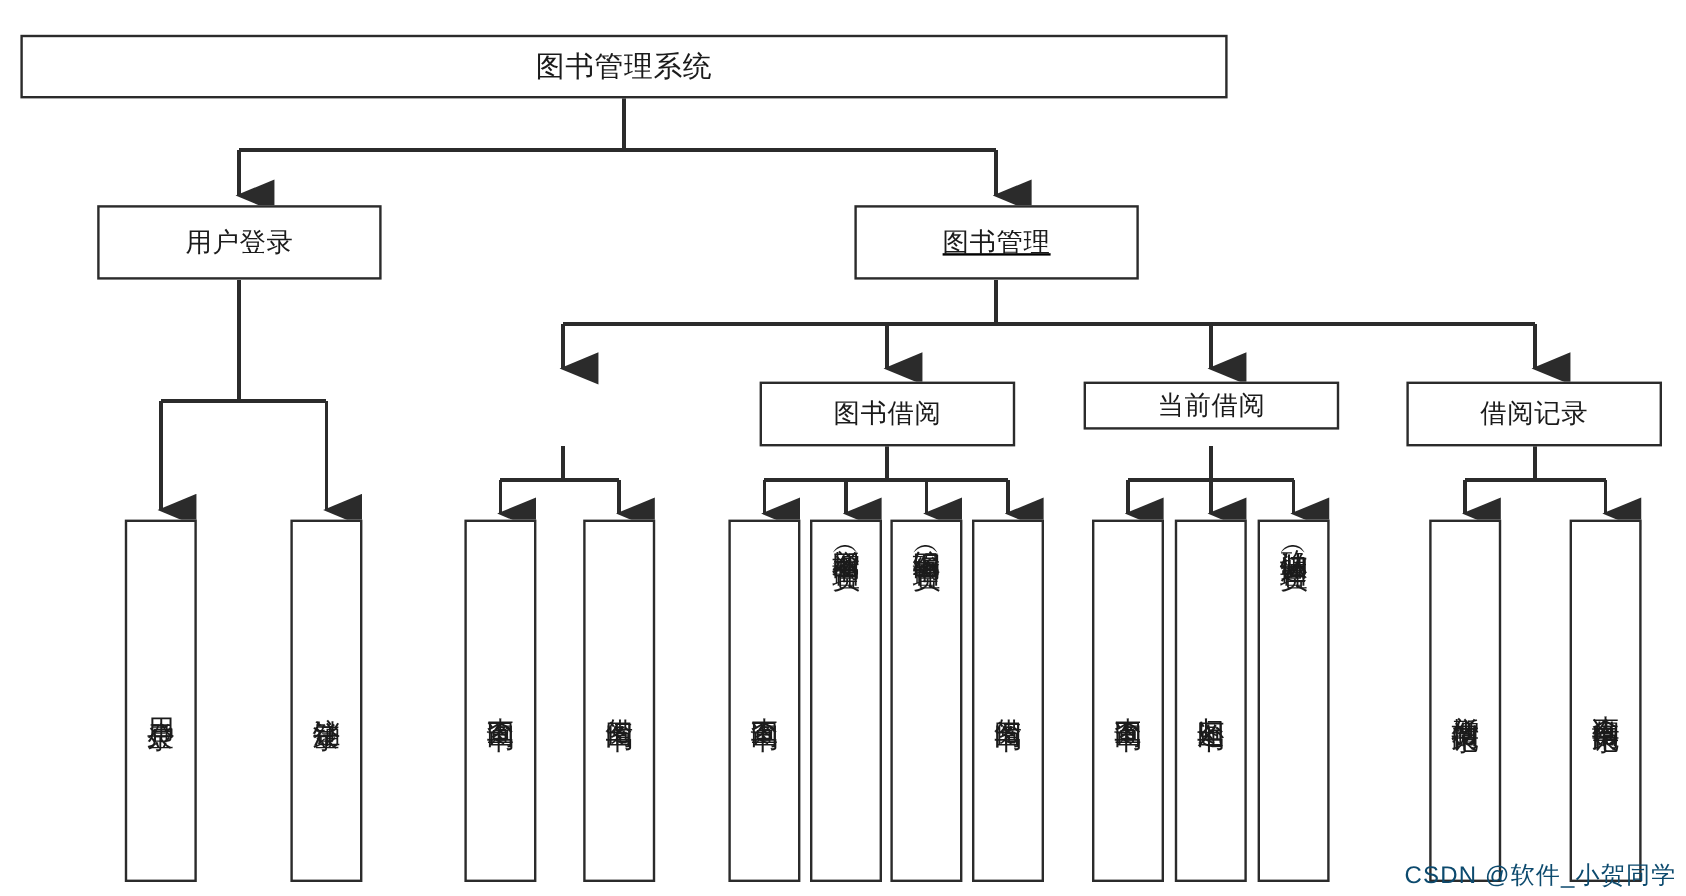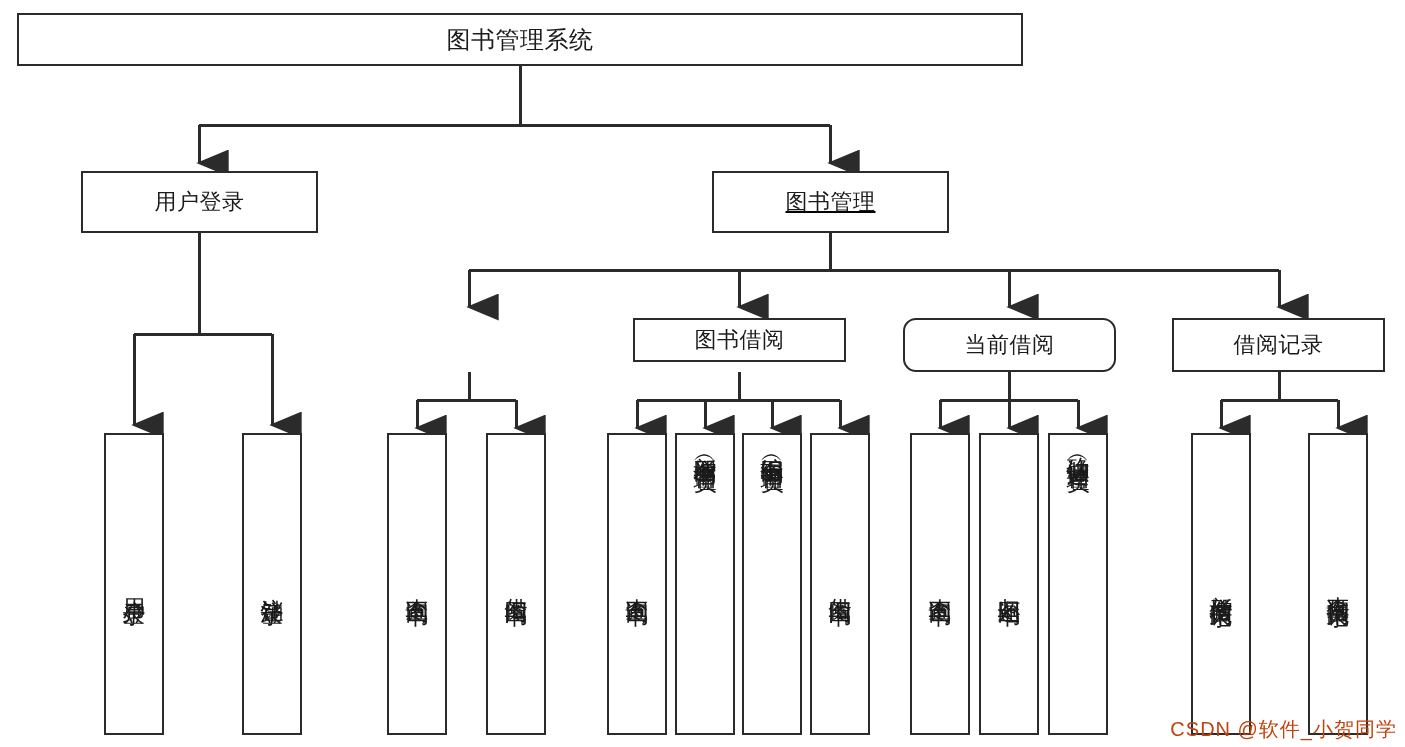--- a/index.html
+++ b/index.html
@@ -64,21 +64,21 @@
     align-items: center;
     padding-top: 0;
   }
   .node.title .node-label {
     font-size: 24px;
   }
   #watermark {
     position: absolute;
     right: 8px;
     bottom: 4px;
-    color: #c2410c;
+    color: #0c4a6e;
     font-size: 20px;
     letter-spacing: 1px;
     white-space: nowrap;
     user-select: none;
   }
 </style>
 </head>
 <body>
 
 <div id="diagram-root">
@@ -127,35 +127,35 @@
       <path d="M 1009 400 L 1009 428" marker-end="url(#arrow)"></path>
       <path d="M 1078 400 L 1078 428" marker-end="url(#arrow)"></path>
 
       <path d="M 1279 372 L 1279 400"></path>
       <path d="M 1221 400 L 1338 400"></path>
       <path d="M 1221 400 L 1221 428" marker-end="url(#arrow)"></path>
       <path d="M 1338 400 L 1338 428" marker-end="url(#arrow)"></path>
     </g>
   </svg>
 
-  <div class="node title" style="left:17px; top:13px; width:1006px; height:53px;">
+  <div class="node title" style="left:17px; top:29px; width:1006px; height:53px;">
     <span class="node-label">图书管理系统</span>
   </div>
 
   <div class="node" style="left:81px; top:171px; width:237px; height:62px;">
     <span class="node-label">用户登录</span>
   </div>
   <div class="node" style="left:712px; top:171px; width:237px; height:62px;text-decoration:underline;">
     <span class="node-label">图书管理</span>
   </div>
 
-  <div class="node" style="left:633px; top:318px; width:213px; height:44px;">
+  <div class="node" style="left:633px; top:318px; width:213px; height:54px;">
     <span class="node-label">图书借阅</span>
   </div>
-  <div class="node" style="left:903px; top:318px; width:213px; height:54px;border-radius:13px;">
+  <div class="node" style="left:903px; top:318px; width:213px; height:40px;">
     <span class="node-label">当前借阅</span>
   </div>
   <div class="node" style="left:1172px; top:318px; width:213px; height:54px;">
     <span class="node-label">借阅记录</span>
   </div>
 
   <div class="node vertical v-center" style="left:104px; top:433px; width:60px; height:302px;">
     <span class="node-label">用户登录</span>
   </div>
   <div class="node vertical v-center" style="left:242px; top:433px; width:60px; height:302px;">

